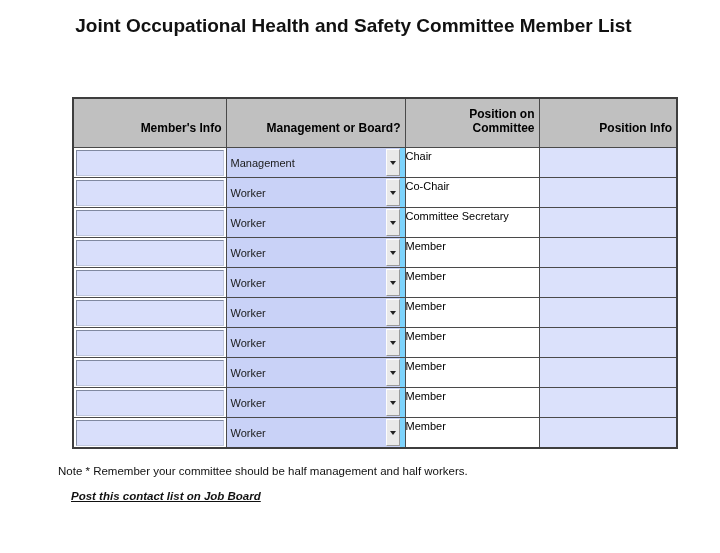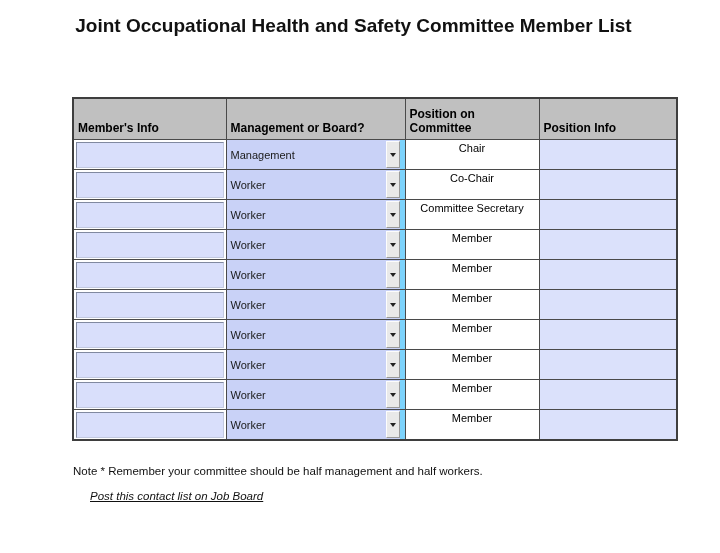--- a/index.html
+++ b/index.html
@@ -8,22 +8,22 @@
 
   
   .doc-title{position:absolute;left:66px;top:14px;width:575px;text-align:center;
              font-size:19px;font-weight:bold;line-height:23px;color:#111;}
 
   
   .committee-table{position:absolute;left:72px;top:97px;border-collapse:collapse;
                    table-layout:fixed;width:604px;border:2px solid #3e3e3e;}
   .committee-table th,.committee-table td{border:1px solid #4a4a4a;padding:0;overflow:hidden;}
   .committee-table th{background:#c0c0c0;font-size:12px;font-weight:bold;
-                      text-align:left;vertical-align:bottom;height:36px;
-                      padding:0 4px 4px 4px;line-height:14px;}
+                      text-align:right;vertical-align:bottom;height:36px;
+                      padding:0 4px 12px 4px;line-height:14px;}
   .committee-table td{height:28px;background:#ffffff;}
 
   
   td.name-cell{vertical-align:middle;}
   .text-field{height:24px;margin:1px 2px;background:#d9dffb;
               border-top:1px solid #8089a0;border-left:1px solid #8089a0;
               border-bottom:1px solid #c2c9df;border-right:1px solid #c2c9df;}
   td.contact-cell{background:#dbe1fb;}
 
   
@@ -31,26 +31,26 @@
   .combo{position:absolute;left:0;top:0;bottom:0;right:5px;background:#c9d2f7;}
   .combo-text{position:absolute;left:4px;top:0;bottom:0;display:flex;align-items:center;
               font-size:11px;color:#1a1a1a;}
   .combo-btn{position:absolute;right:0;top:1px;bottom:1px;width:14px;background:#e9e9e9;
              border:1px solid #9a9a9a;border-top-color:#fdfdfd;border-left-color:#fdfdfd;
              display:flex;align-items:center;justify-content:center;box-sizing:border-box;}
   .arrow-down{width:0;height:0;border-left:3px solid transparent;
               border-right:3px solid transparent;border-top:4px solid #222;}
 
   
-  td.position-cell{vertical-align:top;text-align:center;font-size:11px;padding-top:1px;
+  td.position-cell{vertical-align:top;font-size:11px;padding-top:1px;
                    line-height:14px;}
 
   
-  .note-line{position:absolute;left:73px;top:465px;font-size:11.5px;color:#111;text-align:right;}
-  .job-board-link{position:absolute;left:90px;top:490px;font-size:11.5px;font-weight:normal;
+  .note-line{position:absolute;left:58px;top:465px;font-size:11.5px;color:#111;text-align:right;}
+  .job-board-link{position:absolute;left:71px;top:490px;font-size:11.5px;font-weight:bold;
                   font-style:italic;text-decoration:underline;color:#111;cursor:pointer;text-align:right;}
 </style>
 </head>
 <body>
 
 <div id="page">
 
   <div class="doc-title">Joint Occupational Health and Safety Committee Member List</div>
 
   <table class="committee-table">

